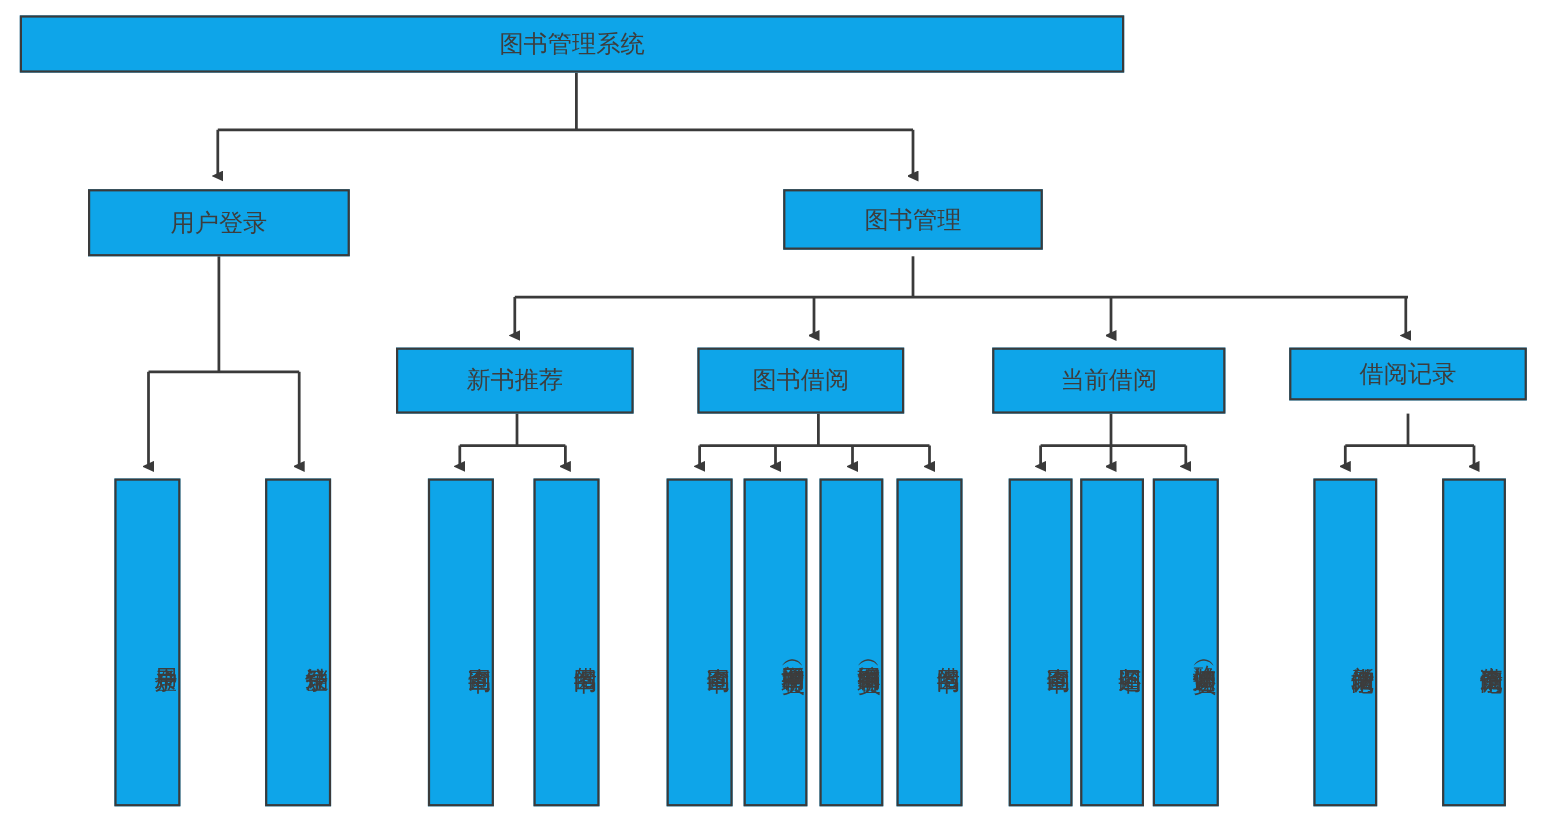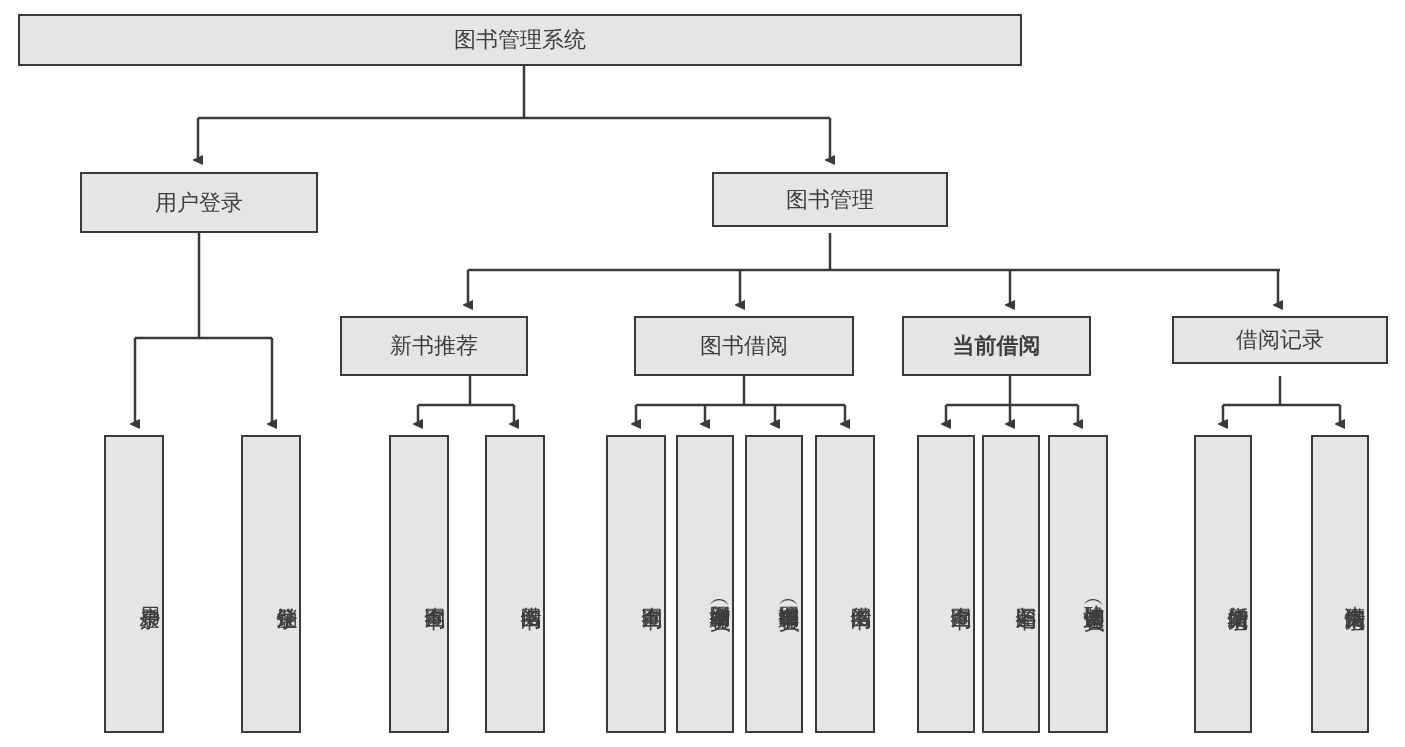--- a/index.html
+++ b/index.html
@@ -9,21 +9,21 @@
     font-family:"Liberation Sans","DejaVu Sans",sans-serif;
     overflow:hidden;
   }
   #stage{position:relative;width:1405px;height:747px;}
   svg.wires{position:absolute;left:0;top:0;width:1405px;height:747px;pointer-events:none;}
 
   .node{
     position:absolute;
     box-sizing:border-box;
     border:2.5px solid #3a3a3a;
-    background:#e5e5e5;
+    background:#0ea5e9;
     color:#3d3d3d;
     display:flex;
     align-items:center;
     justify-content:center;
     text-align:center;
     line-height:1.18;
   }
   .node.h{font-size:22px;}
   .node.root{font-size:22px;}
   .node.leaf{
@@ -104,27 +104,27 @@
     <span>图书管理系统</span>
   </div>
 
   <div class="node h" style="left:80px;top:172px;width:238px;height:61px;">
     <span>用户登录</span>
   </div>
   <div class="node h" style="left:712px;top:172px;width:236px;height:55px;">
     <span>图书管理</span>
   </div>
 
-  <div class="node h" style="left:340px;top:316px;width:188px;height:60px;">
+  <div class="node h" style="left:360px;top:316px;width:216px;height:60px;">
     <span>新书推荐</span>
   </div>
-  <div class="node h" style="left:634px;top:316px;width:220px;height:60px;">
+  <div class="node h" style="left:634px;top:316px;width:188px;height:60px;">
     <span>图书借阅</span>
   </div>
-  <div class="node h" style="left:902px;top:316px;width:189px;height:60px;font-weight:bold;">
+  <div class="node h" style="left:902px;top:316px;width:212px;height:60px;">
     <span>当前借阅</span>
   </div>
   <div class="node h" style="left:1172px;top:316px;width:216px;height:48px;">
     <span>借阅记录</span>
   </div>
 
   <div class="node leaf" style="left:104px;top:435px;width:60px;height:298px;">
     <span>用户登录</span>
   </div>
   <div class="node leaf" style="left:241px;top:435px;width:60px;height:298px;">

